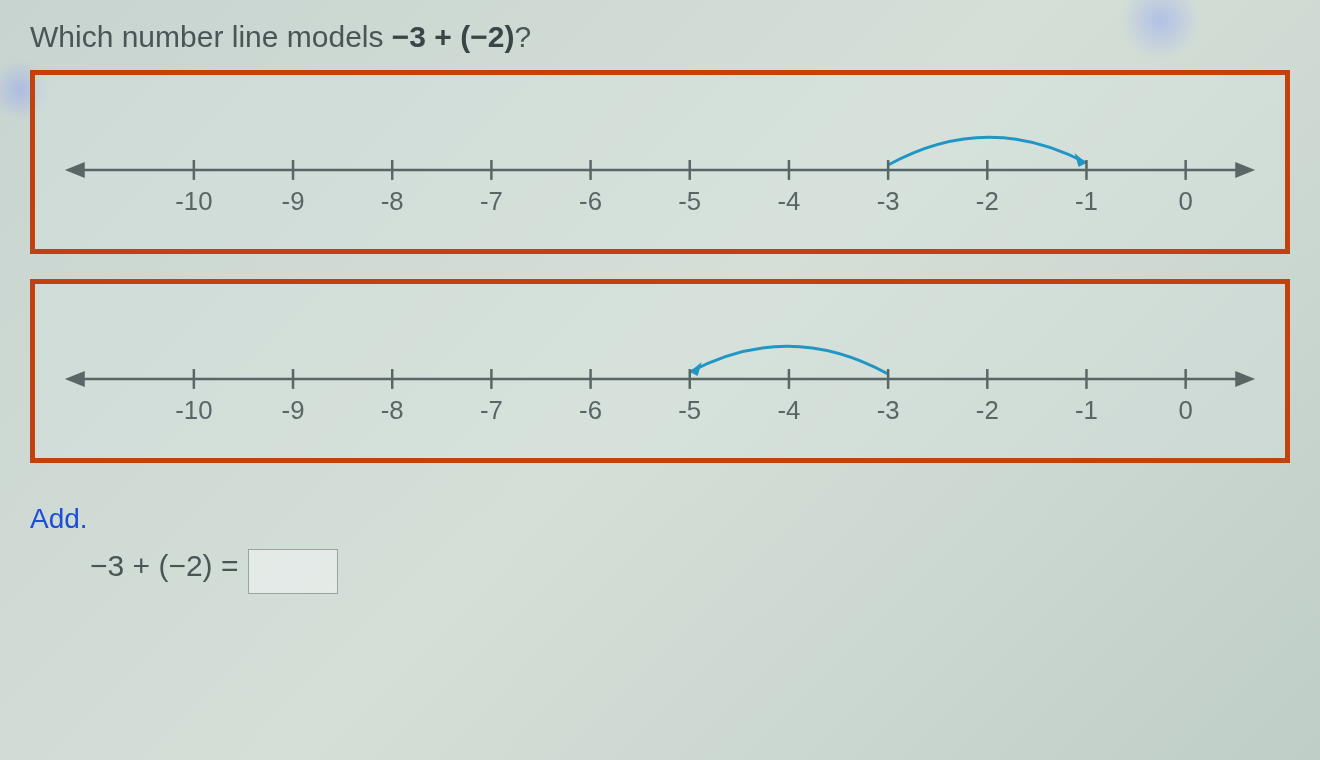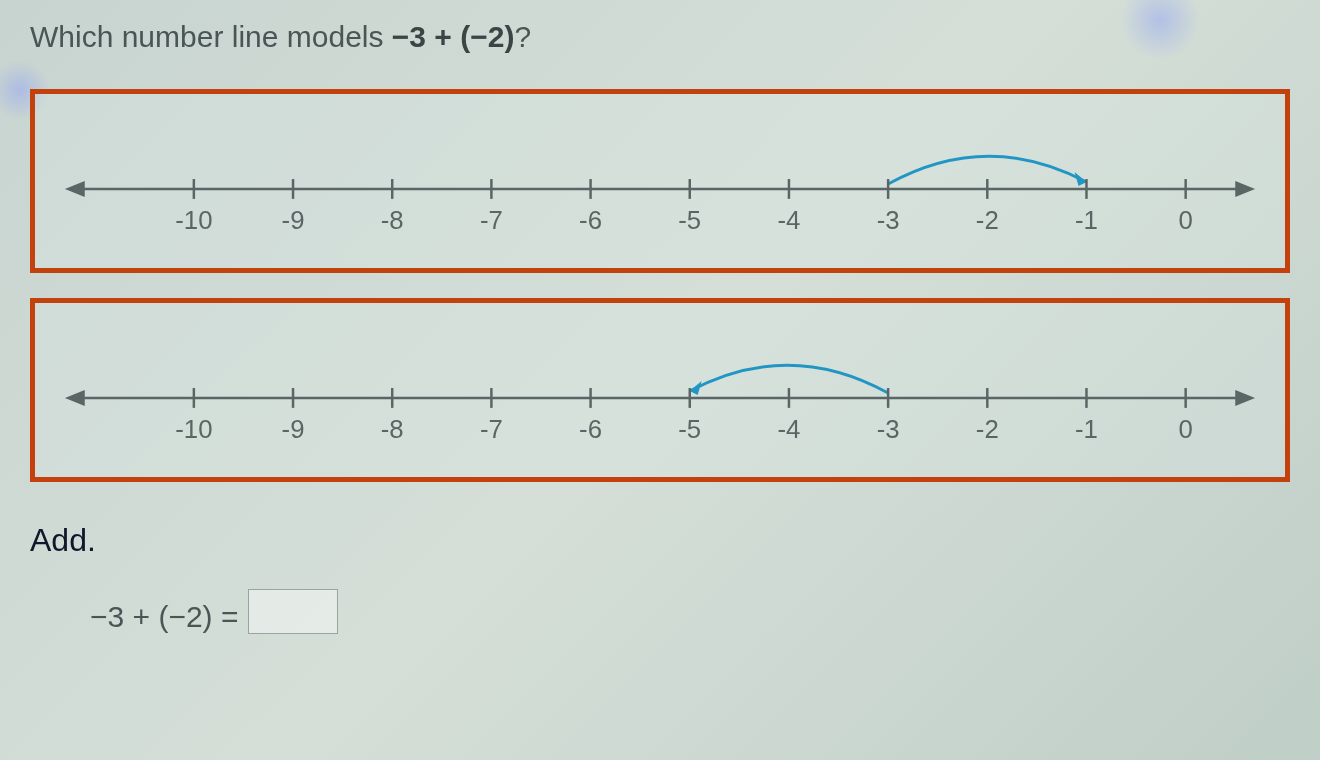--- a/index.html
+++ b/index.html
@@ -11,21 +11,21 @@
       width: 1320px;
       height: 760px;
       background: linear-gradient(135deg, #c8d4d0 0%, #d5dfd8 50%, #c0cec8 100%);
       font-family: Arial, sans-serif;
       padding: 20px 30px;
       position: relative;
     }
     .question {
       font-size: 30px;
       color: #4a5555;
-      margin-bottom: 35px;
+      margin-bottom: 16px;
       font-weight: normal;
     }
     .question .bold {
       font-weight: bold;
       color: #3a4545;
     }
     .number-line-box {
       border: 5px solid #c2410c;
       background: rgba(220, 232, 228, 0.3);
       margin-bottom: 25px;
@@ -56,29 +56,29 @@
       text-anchor: middle;
       font-family: Arial, sans-serif;
     }
     .arrow-head {
       fill: #5a6565;
     }
     .arc-arrow {
       fill: #2196c4;
     }
     .add-label {
-      font-size: 32px;
-      color: #0f172a;
+      font-size: 28px;
+      color: #1d4ed8;
       margin-top: 40px;
-      margin-bottom: 30px;
+      margin-bottom: 14px;
     }
     .equation-row {
       margin-left: 60px;
       display: flex;
-      align-items: flex-end;
+      align-items: flex-start;
       gap: 10px;
     }
     .equation-text {
       font-size: 30px;
       color: #4a5555;
     }
     .answer-input {
       width: 90px;
       height: 45px;
       border: 1px solid #9aa5a0;

